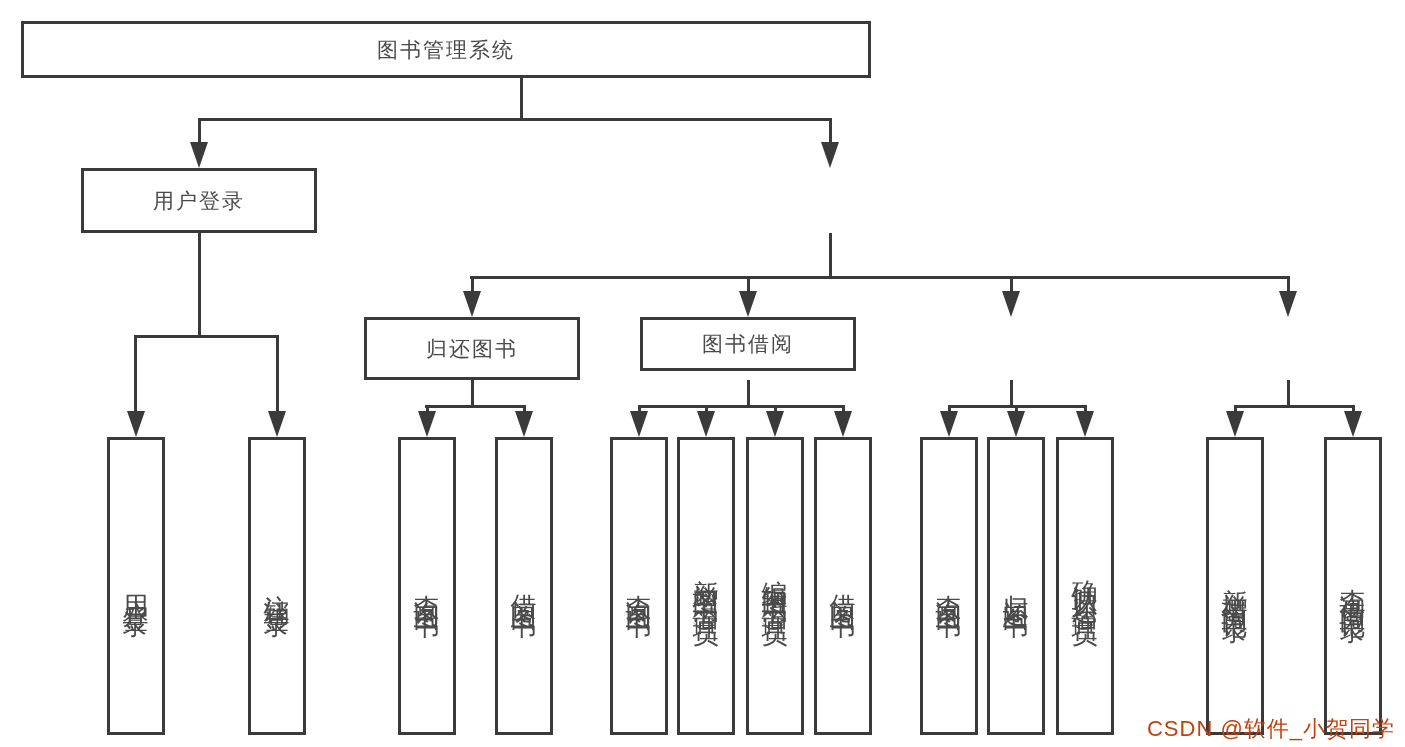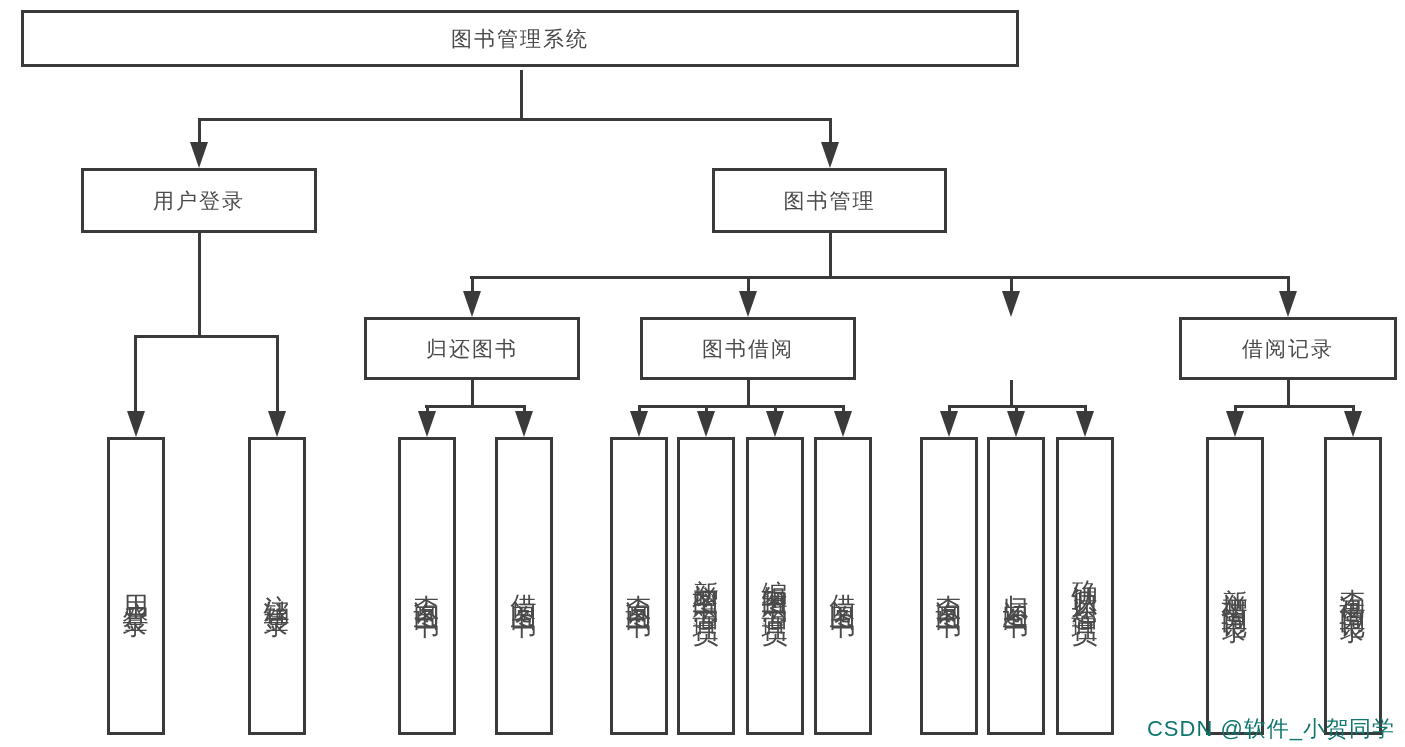--- a/index.html
+++ b/index.html
@@ -42,21 +42,21 @@
   .ah{
     position:absolute;width:0;height:0;
     border-left:9px solid transparent;
     border-right:9px solid transparent;
     border-top:26px solid #3a3a3a;
   }
   .watermark{
     position:absolute;
     top:714px;right:10px;
     font-size:22px;
-    color:#0f766e;
+    color:#c2410c;
     letter-spacing:1px;
     z-index:5;
     white-space:nowrap;
     text-align:right;
   }
 </style>
 </head>
 <body>
 
 <div class="canvas">
@@ -113,39 +113,33 @@
   <div class="vl" style="left:1084px;top:405px;height:9px"></div>
   <div class="ah" style="left:1076px;top:411px"></div>
 
   <div class="vl" style="left:1287px;top:380px;height:25px"></div>
   <div class="hl" style="left:1234px;top:405px;width:121px"></div>
   <div class="vl" style="left:1234px;top:405px;height:9px"></div>
   <div class="ah" style="left:1226px;top:411px"></div>
   <div class="vl" style="left:1352px;top:405px;height:9px"></div>
   <div class="ah" style="left:1344px;top:411px"></div>
 
-  <div class="box hbox" style="left:21px;top:10px;width:998px;height:57px">
+  <div class="box hbox" style="left:21px;top:21px;width:850px;height:57px">
     <span class="lbl">图书管理系统</span>
   </div>
 
   <div class="box hbox" style="left:81px;top:168px;width:236px;height:65px">
     <span class="lbl">用户登录</span>
   </div>
-  <div class="box hbox" style="left:712px;top:168px;width:235px;height:65px">
-    <span class="lbl">图书管理</span>
-  </div>
 
   <div class="box hbox" style="left:364px;top:317px;width:216px;height:63px">
     <span class="lbl">归还图书</span>
   </div>
-  <div class="box hbox" style="left:640px;top:317px;width:216px;height:63px">
+  <div class="box hbox" style="left:640px;top:317px;width:216px;height:54px">
     <span class="lbl">图书借阅</span>
-  </div>
-  <div class="box hbox" style="left:1179px;top:317px;width:218px;height:63px">
-    <span class="lbl">借阅记录</span>
   </div>
 
   <div class="box leaf" style="left:107px;top:437px;width:58px;height:298px">
     <span class="lbl">用户登录</span>
   </div>
   <div class="box leaf" style="left:248px;top:437px;width:58px;height:298px">
     <span class="lbl">注销登录</span>
   </div>
 
   <div class="box leaf" style="left:398px;top:437px;width:58px;height:298px">

